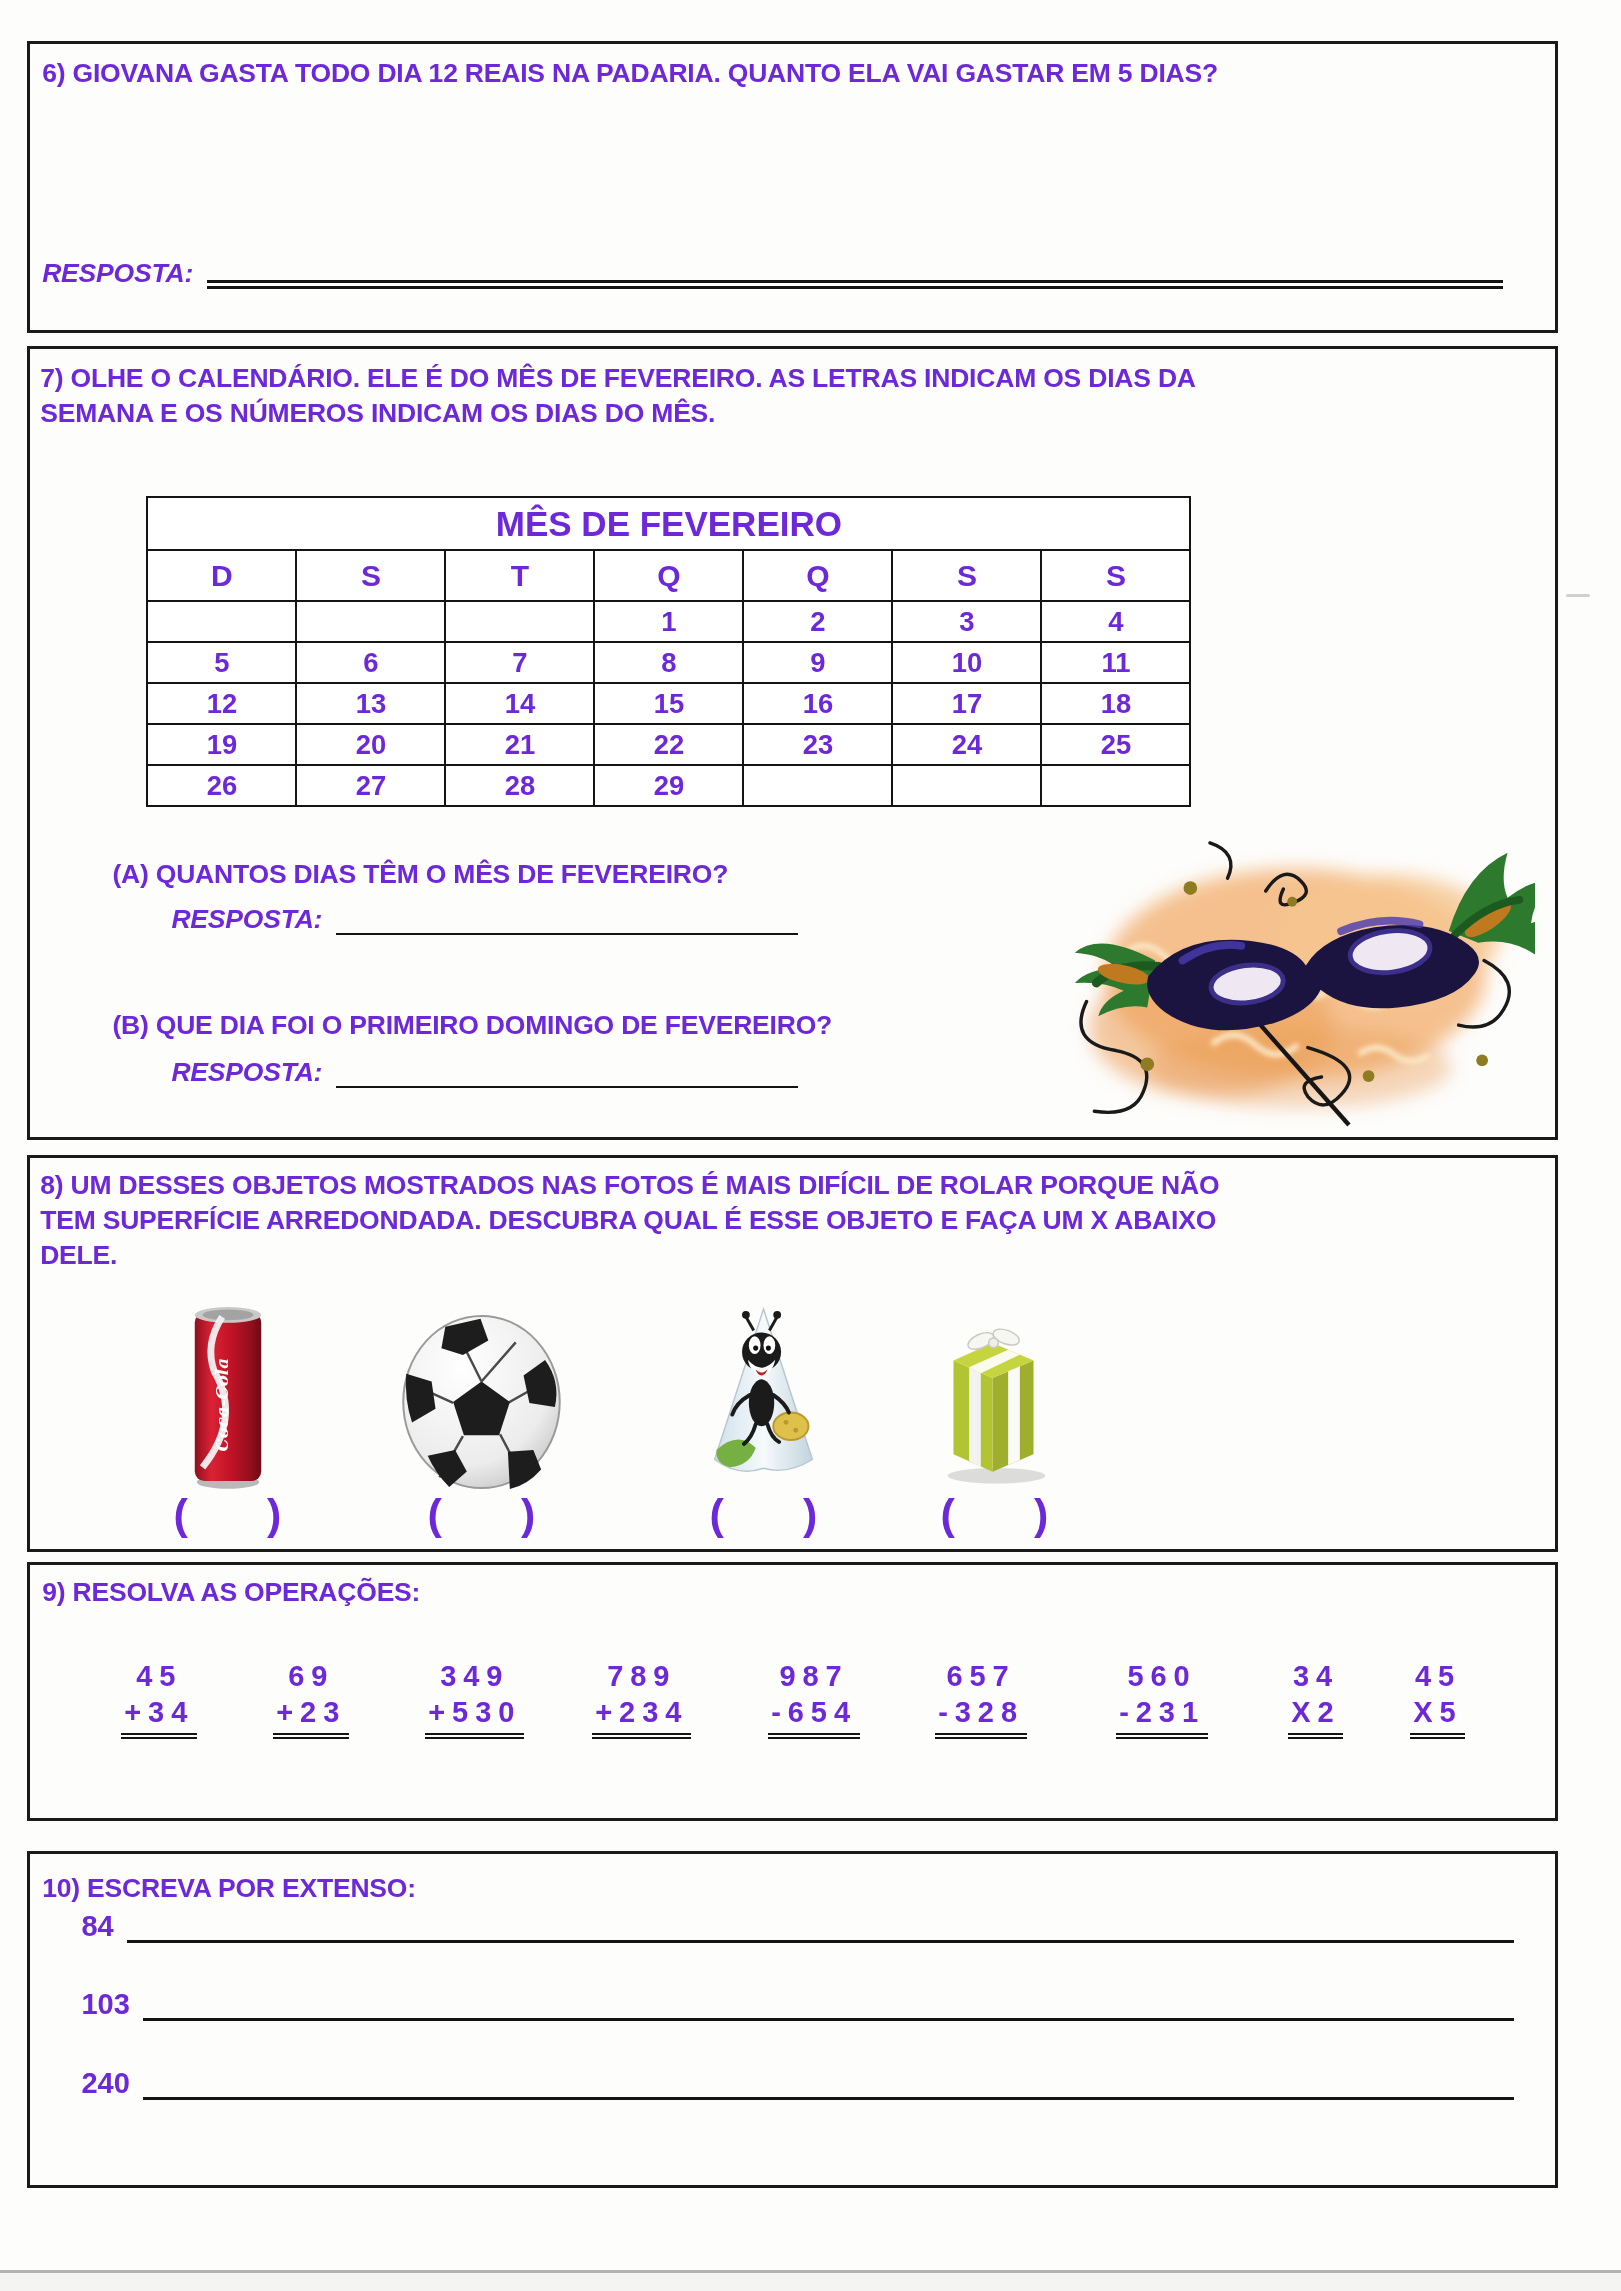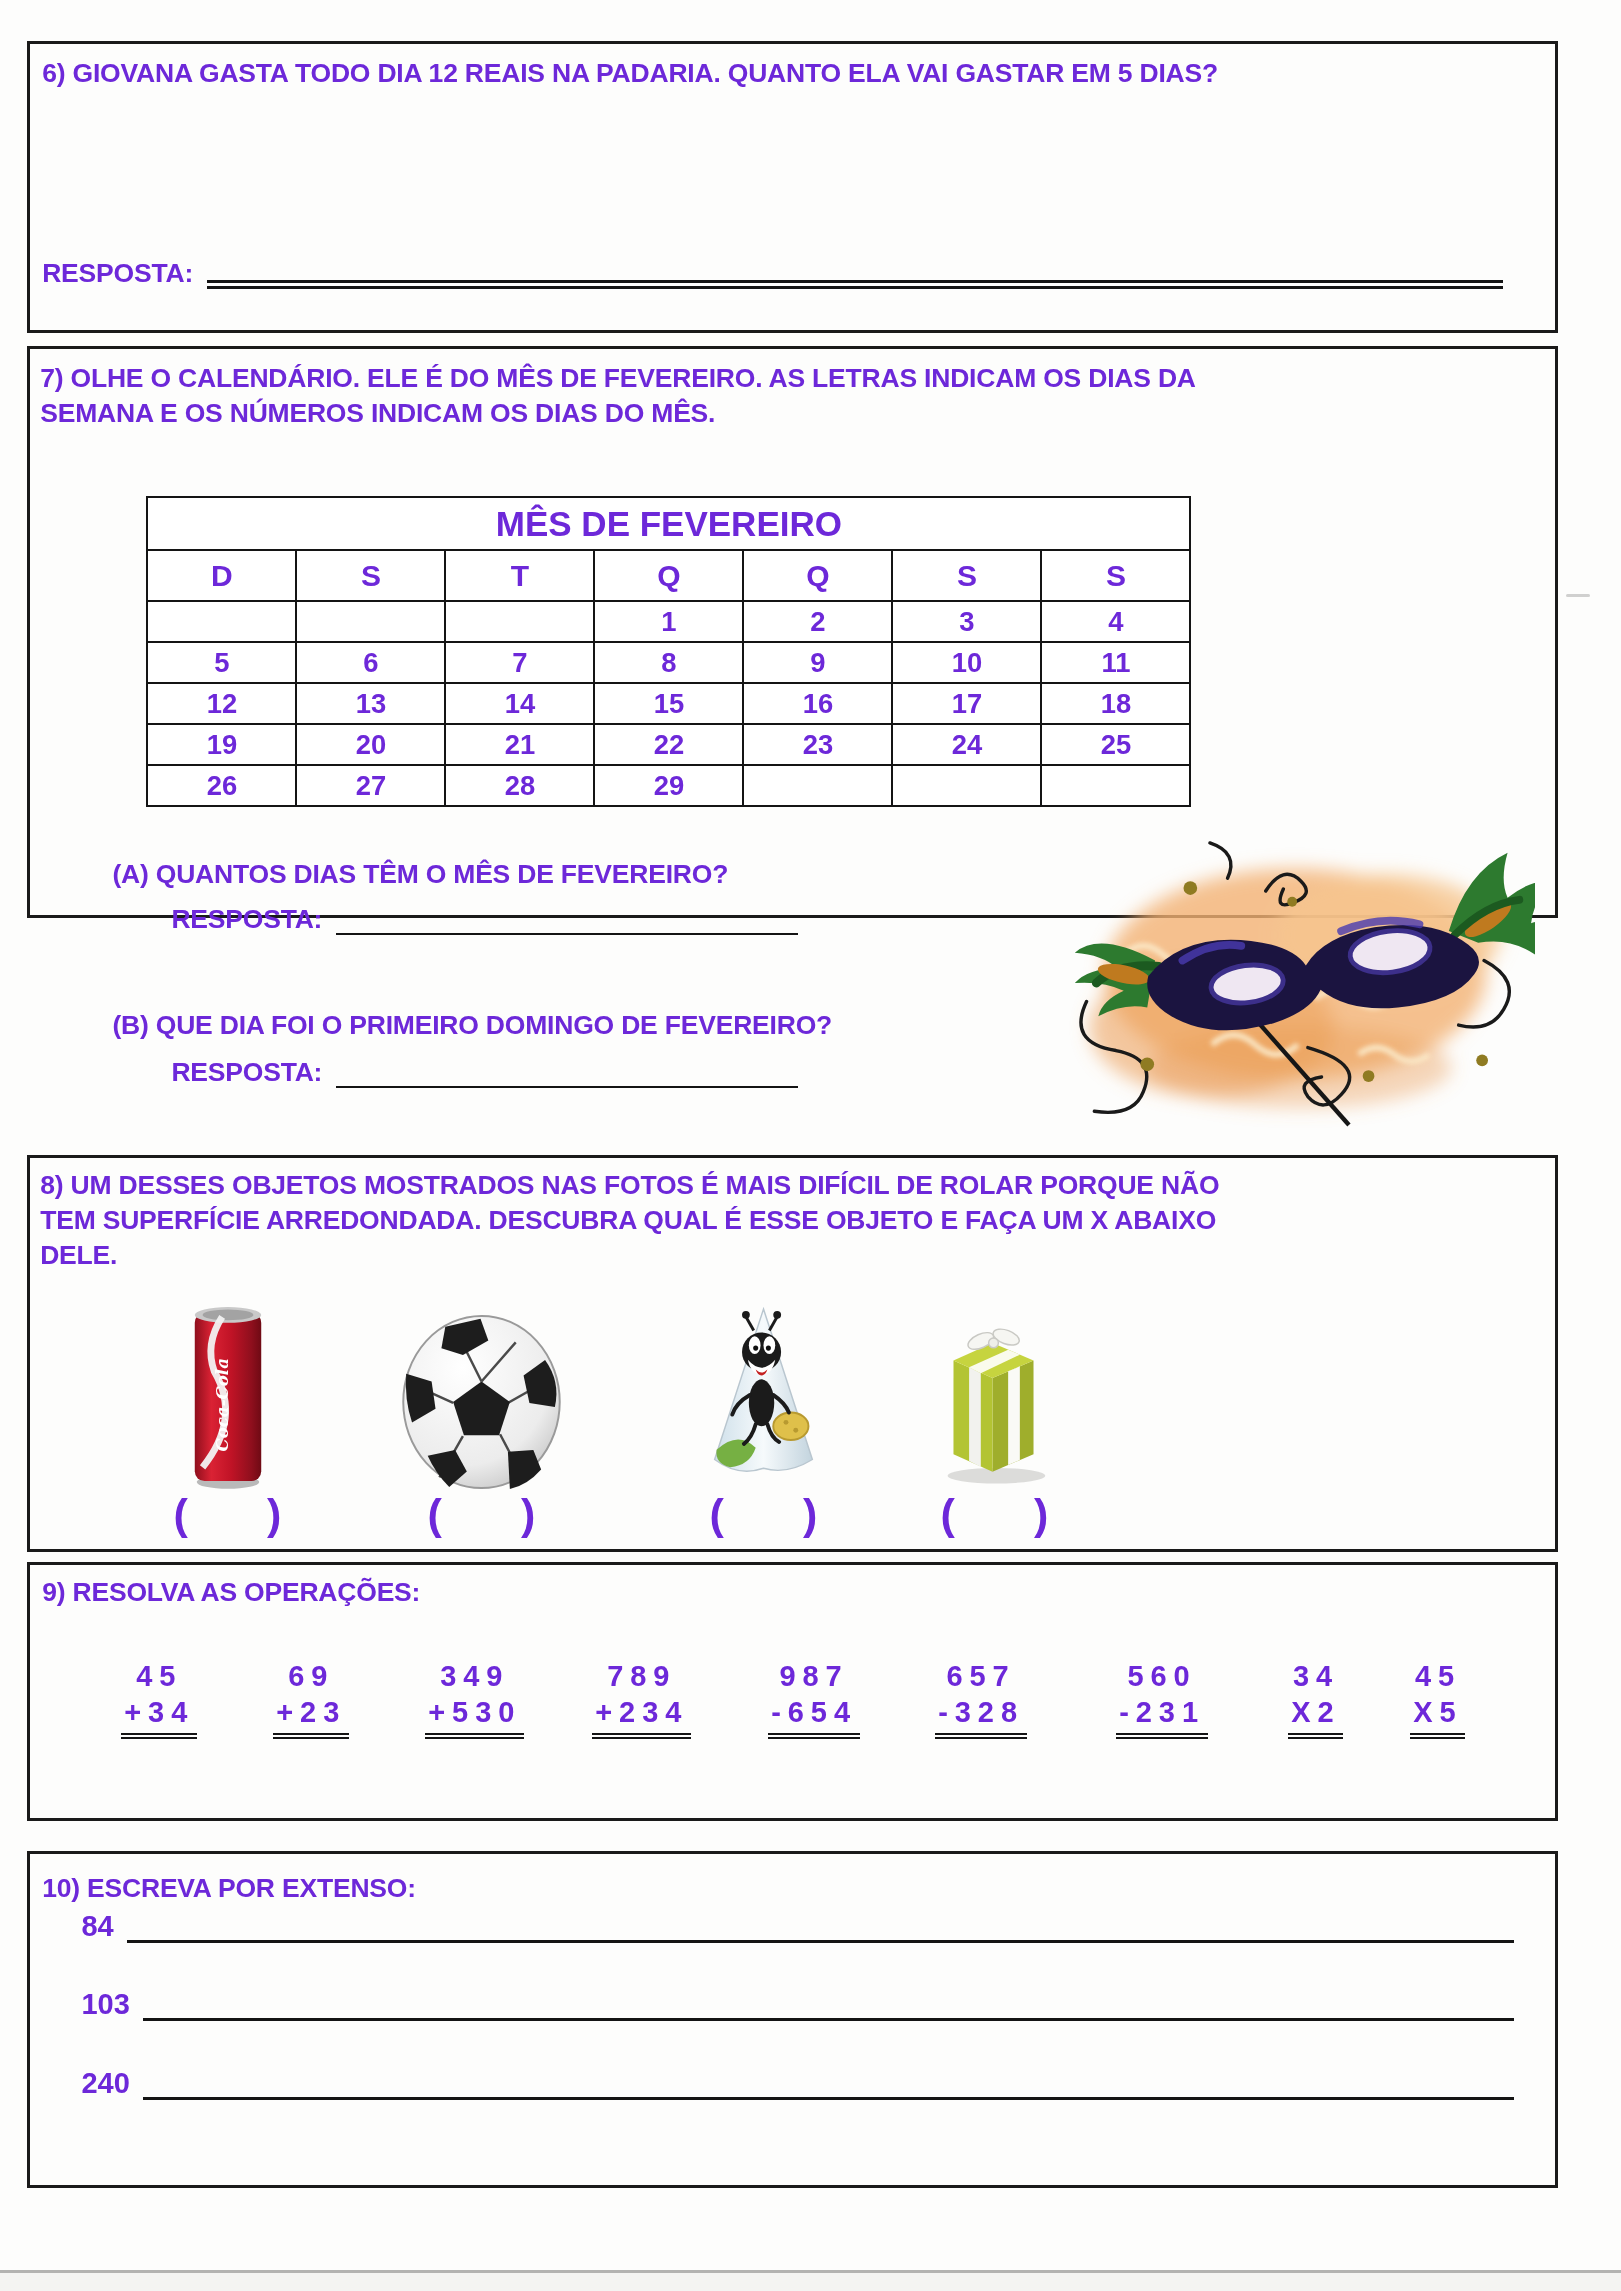--- a/index.html
+++ b/index.html
@@ -6,21 +6,21 @@
   .page{
     position:relative;width:1621px;height:2292px;margin:0 auto;
     background:#fdfdfc;overflow:hidden;
     font-family:"Liberation Sans",sans-serif;font-weight:700;color:#6d28d9;
   }
   .qbox{
     position:absolute;left:27.4px;width:1531px;box-sizing:border-box;
     border:3.9px solid #1a1a1a;background:transparent;
   }
   .qtext{position:absolute;font-size:26.5px;letter-spacing:-0.2px;white-space:nowrap;line-height:35px;}
-  .ansrow{position:absolute;display:flex;align-items:flex-end;}
+  .ansrow{position:absolute;display:flex;align-items:flex-end;font-style:italic;}
   .anslabel{font-size:26.5px;letter-spacing:-0.2px;white-space:nowrap;}
   .ansline{display:inline-block;border-bottom:2.9px solid #141414;height:29px;margin-left:13.7px;}
   .ansline.dbl{border-bottom:none;height:29px;position:relative;}
   .ansline.dbl::before,.ansline.dbl::after{
     content:"";position:absolute;left:0;right:0;height:2.9px;background:#141414;}
   .ansline.dbl::before{bottom:5.9px;}
   .ansline.dbl::after{bottom:0;}
   
   table.cal{position:absolute;border-collapse:collapse;table-layout:fixed;background:#fff;}
   table.cal td,table.cal th{border:2.9px solid #141414;text-align:center;padding:0;
@@ -48,21 +48,21 @@
 <div class="page">
 
   <section class="qbox" style="top:41px;height:292px;">
     <div class="qtext" style="left:11.8px;top:11.8px;">6) GIOVANA GASTA TODO DIA 12 REAIS NA PADARIA. QUANTO ELA VAI GASTAR EM 5 DIAS?</div>
     <div class="ansrow" style="left:11.8px;top:214px;right:39px;">
       <span class="anslabel">RESPOSTA:</span>
       <span class="ansline dbl" style="flex:1;margin-right:13.7px;"></span>
     </div>
   </section>
 
-  <section class="qbox" style="top:346px;height:572px;padding-left:36px;">
+  <section class="qbox" style="top:346px;height:794px;padding-left:36px;">
     <div class="qtext" style="left:9.8px;top:11.8px;">7) OLHE O CALENDÁRIO. ELE É DO MÊS DE FEVEREIRO. AS LETRAS INDICAM OS DIAS DA</div>
     <div class="qtext" style="left:9.8px;top:47px;">SEMANA E OS NÚMEROS INDICAM OS DIAS DO MÊS.</div>
 
     <table class="cal" style="left:116px;top:147px;width:1045px;">
       <tbody>
           <tr>
             <td colspan="7" class="cal-title">MÊS DE FEVEREIRO</td>
           </tr>
       <tr class="cal-hdr">
         <th>D</th>

